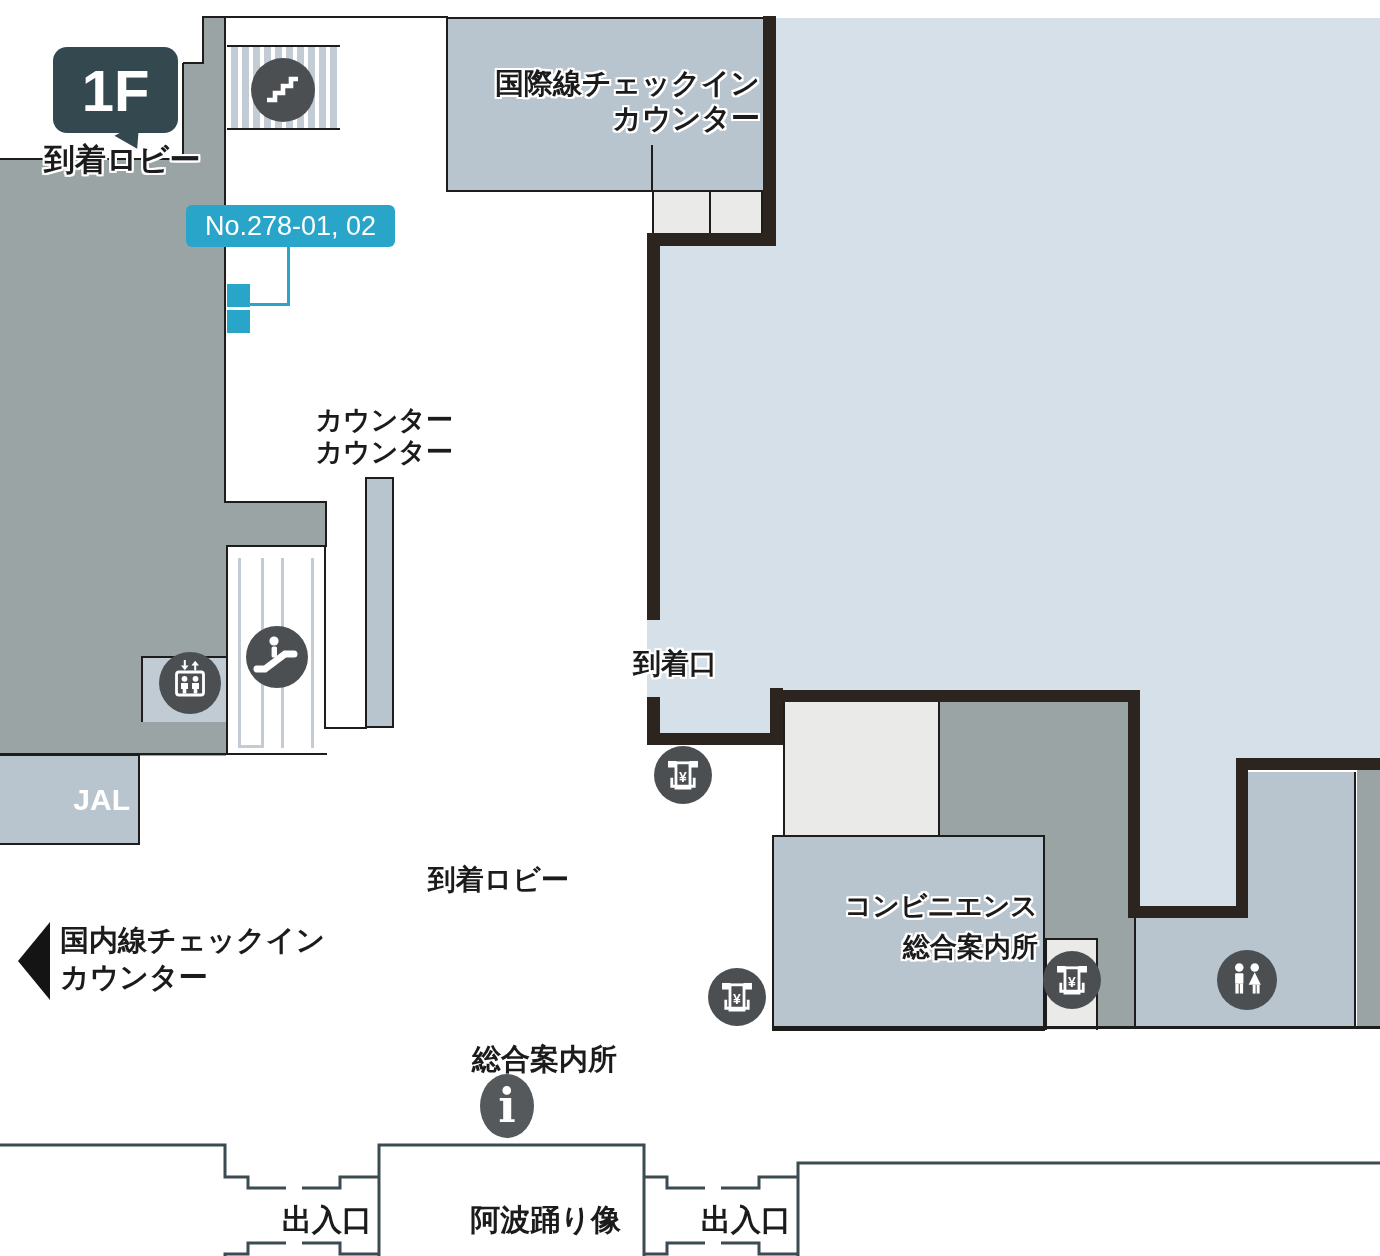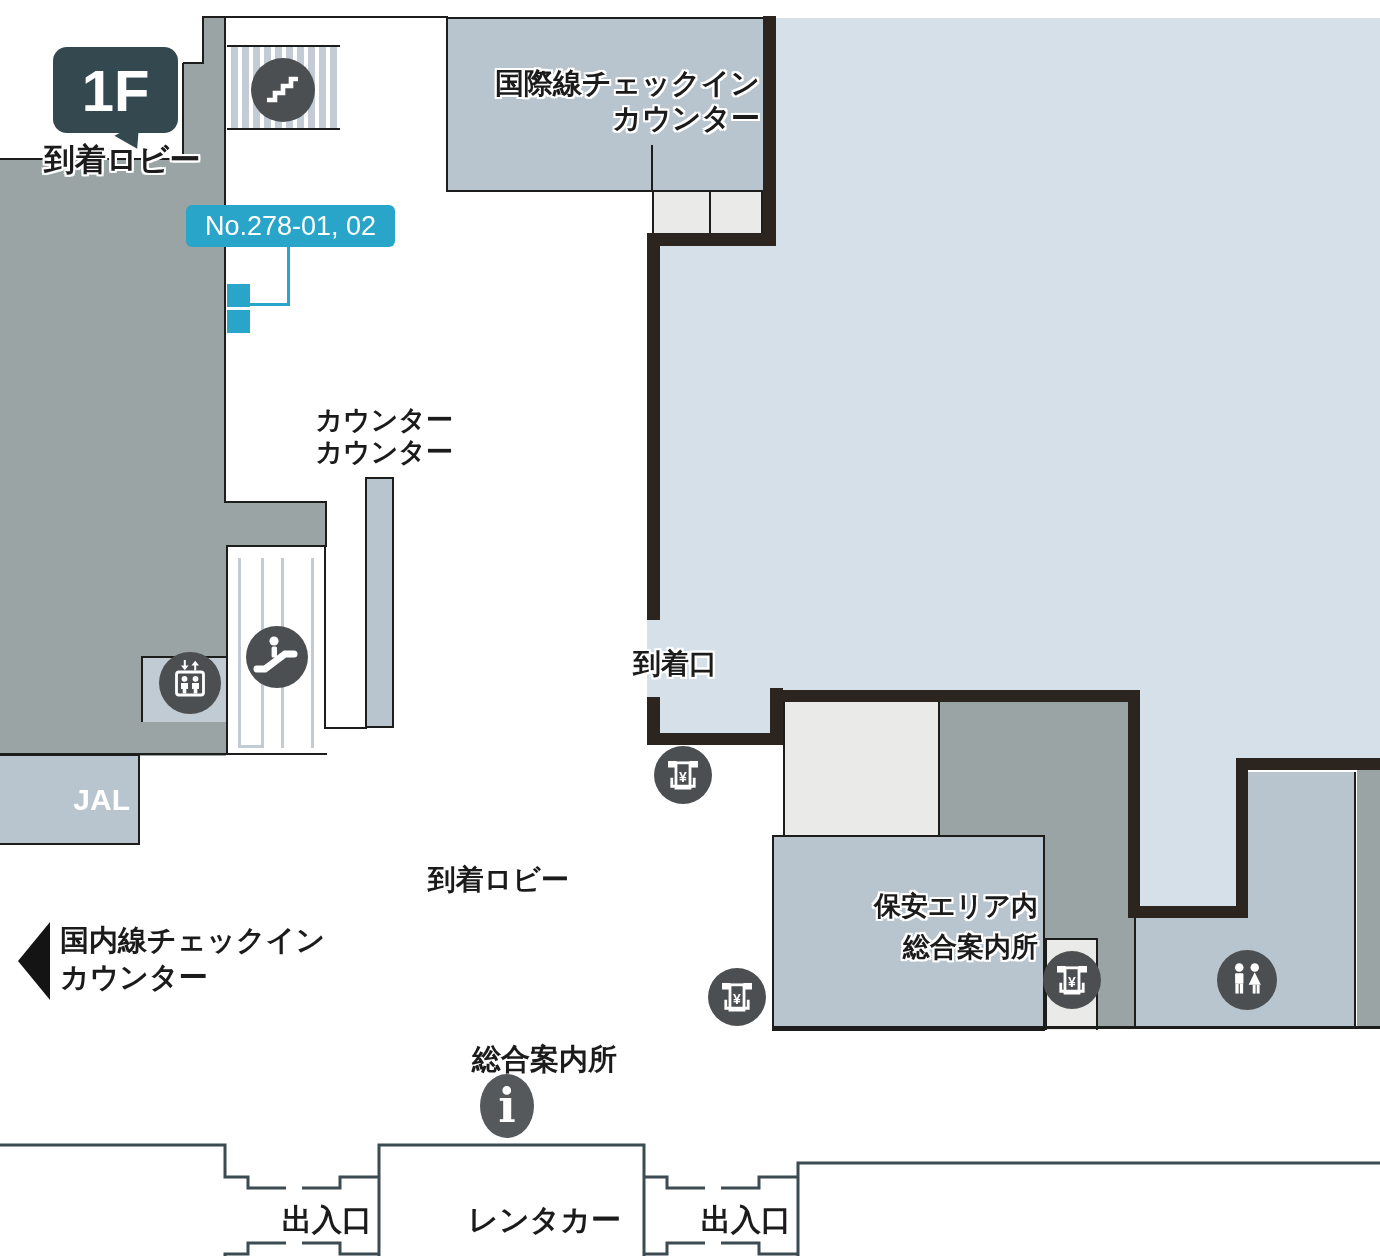--- a/index.html
+++ b/index.html
@@ -132,26 +132,26 @@
 
   <div class="lbl ctr" style="left:10px;top:783px;width:120px;font-size:30px;color:#fff;">JAL</div>
 
   <div class="abs" style="left:18px;top:922px;width:0;height:0;border-top:39px solid transparent;border-bottom:39px solid transparent;border-right:32px solid #141414;"></div>
   <div class="lbl" style="left:60px;top:922px;font-size:29px;line-height:37px;">
     <div>国内線チェックイン</div>
     <div>カウンター</div>
   </div>
 
   <div class="lbl stroke ctr" style="left:778px;top:886px;width:260px;font-size:27px;line-height:41px;">
-    <div>保安エリア内</div>
+    <div>コンビニエンス</div>
     <div>総合案内所</div>
   </div>
 
   <div class="lbl ctr" style="left:397px;top:1040px;width:220px;font-size:29px;">総合案内所</div>
-  <div class="lbl ctr" style="left:401px;top:1200px;width:220px;font-size:30px;">レンタカー</div>
+  <div class="lbl ctr" style="left:401px;top:1200px;width:220px;font-size:30px;">阿波踊り像</div>
   <div class="lbl ctr" style="left:232px;top:1200px;width:140px;font-size:30px;">出入口</div>
   <div class="lbl ctr" style="left:651px;top:1200px;width:140px;font-size:30px;">出入口</div>
 
   <svg class="icon" style="left:250px;top:57px;" width="66" height="66" viewBox="-33 -33 66 66">
     <circle r="32" fill="#4b4f51"></circle>
     <path d="M-16 10 h8 v-7 h8 v-7 h8 v-7 h7" fill="none" stroke="#fff" stroke-width="4.6"></path>
   </svg>
 
   <svg class="icon" style="left:246px;top:626px;" width="62" height="62" viewBox="-31 -31 62 62">
     <circle r="31" fill="#4b4f51"></circle>

